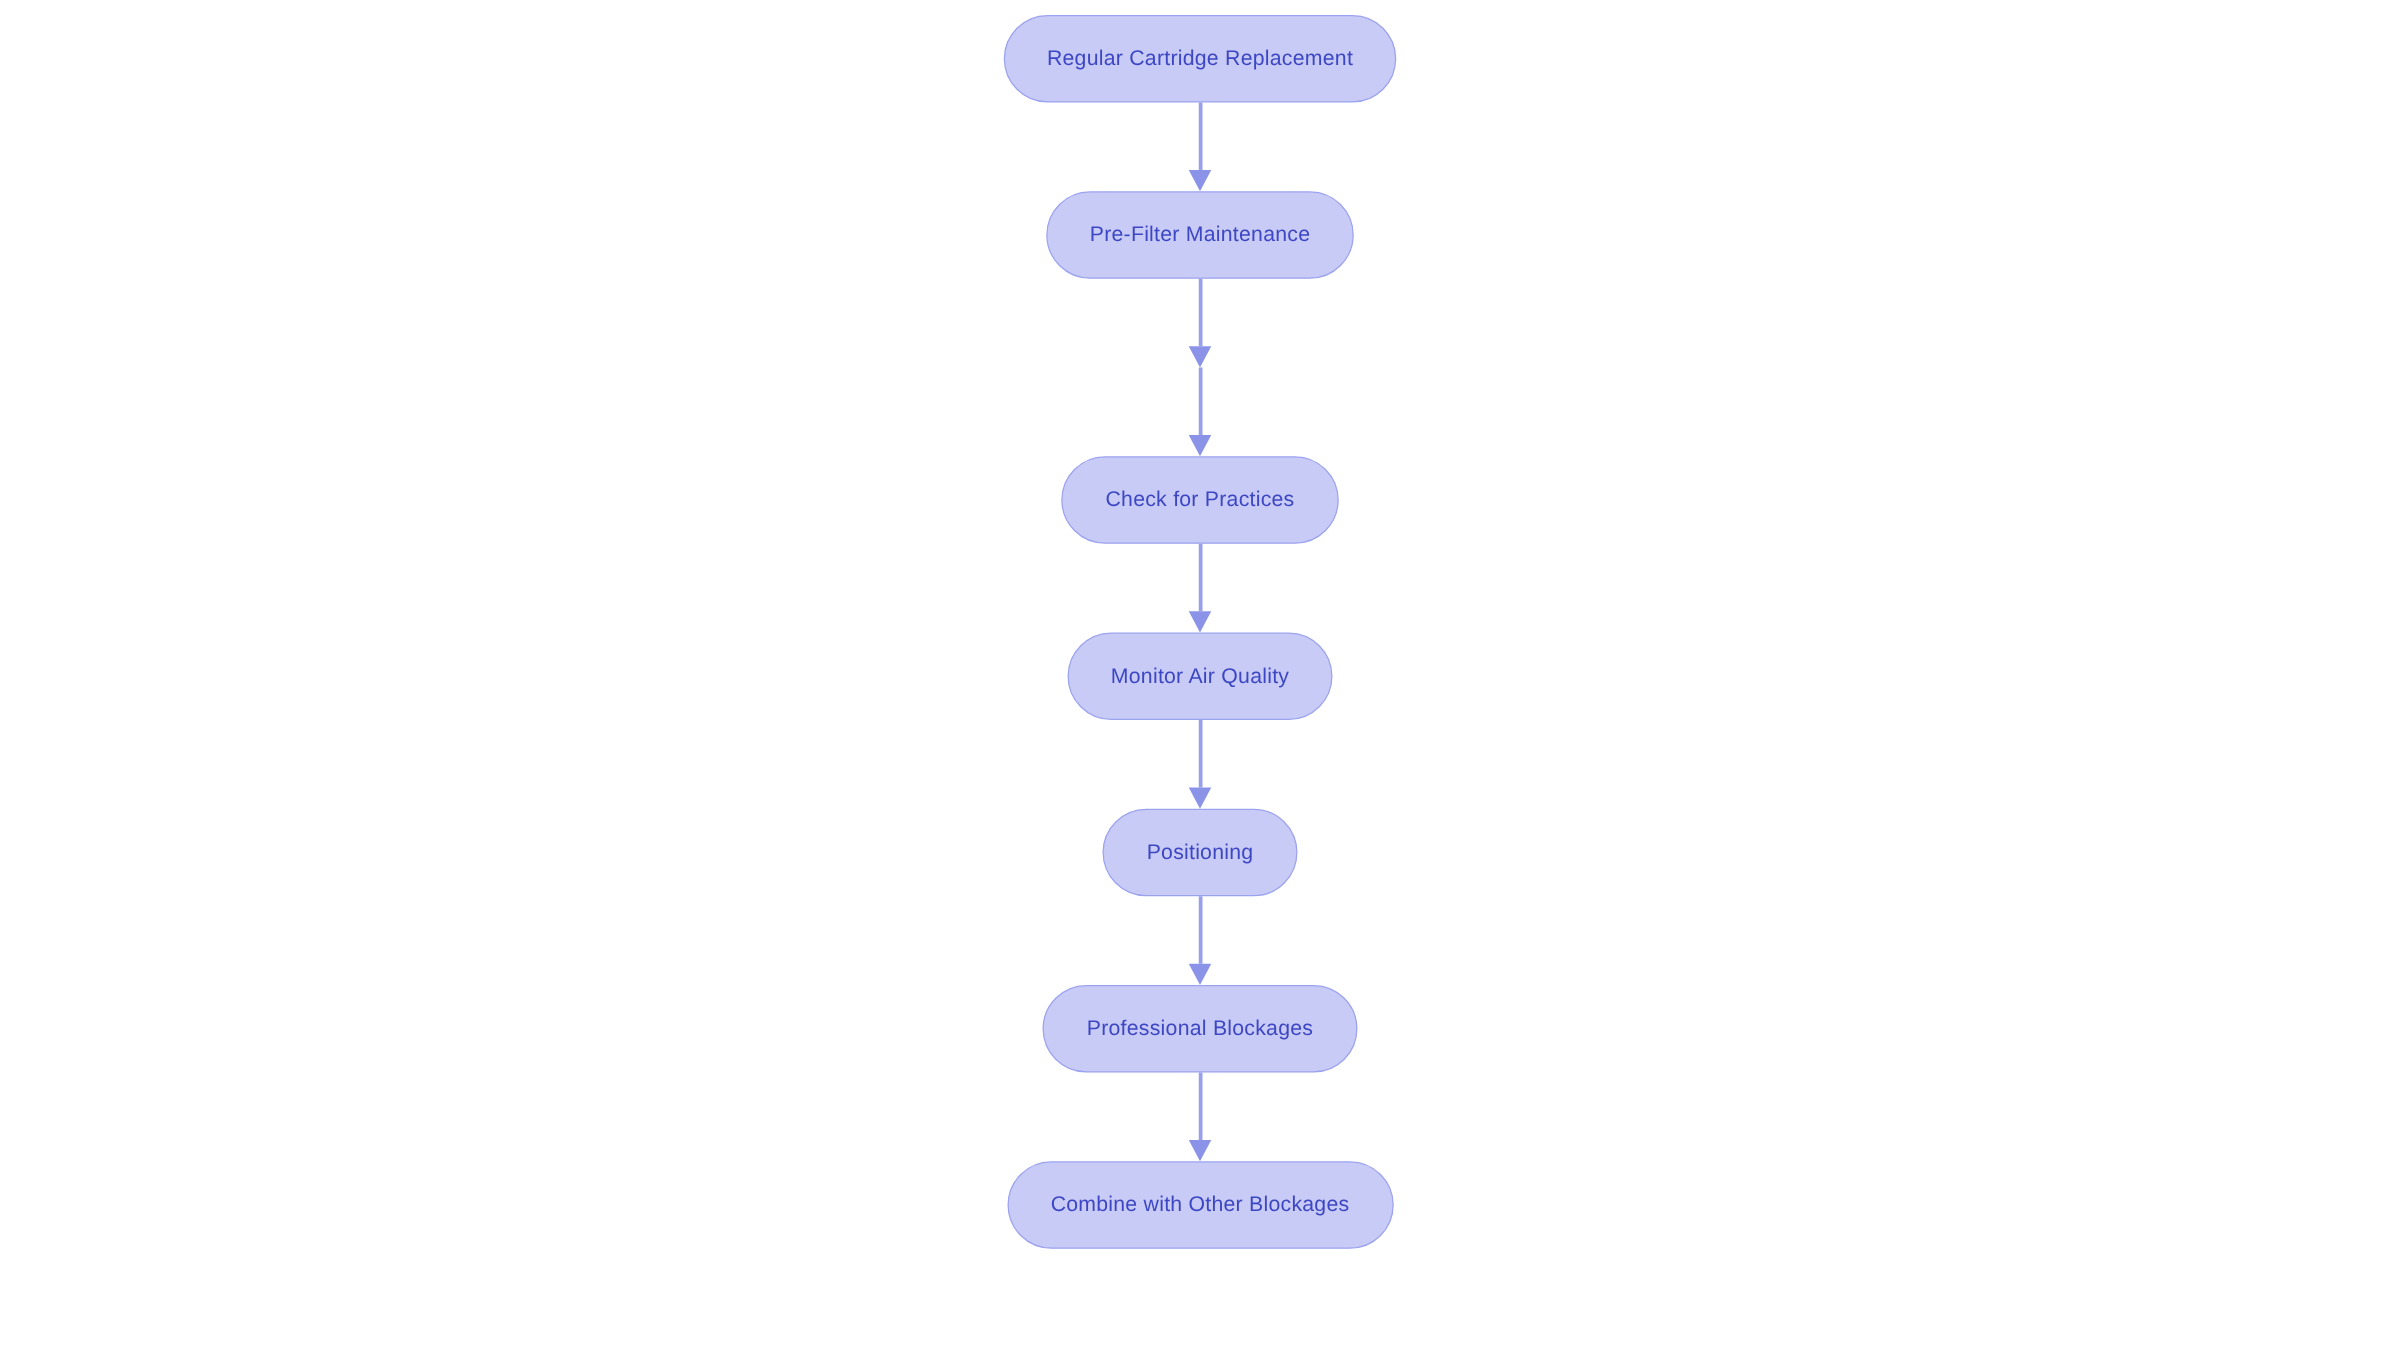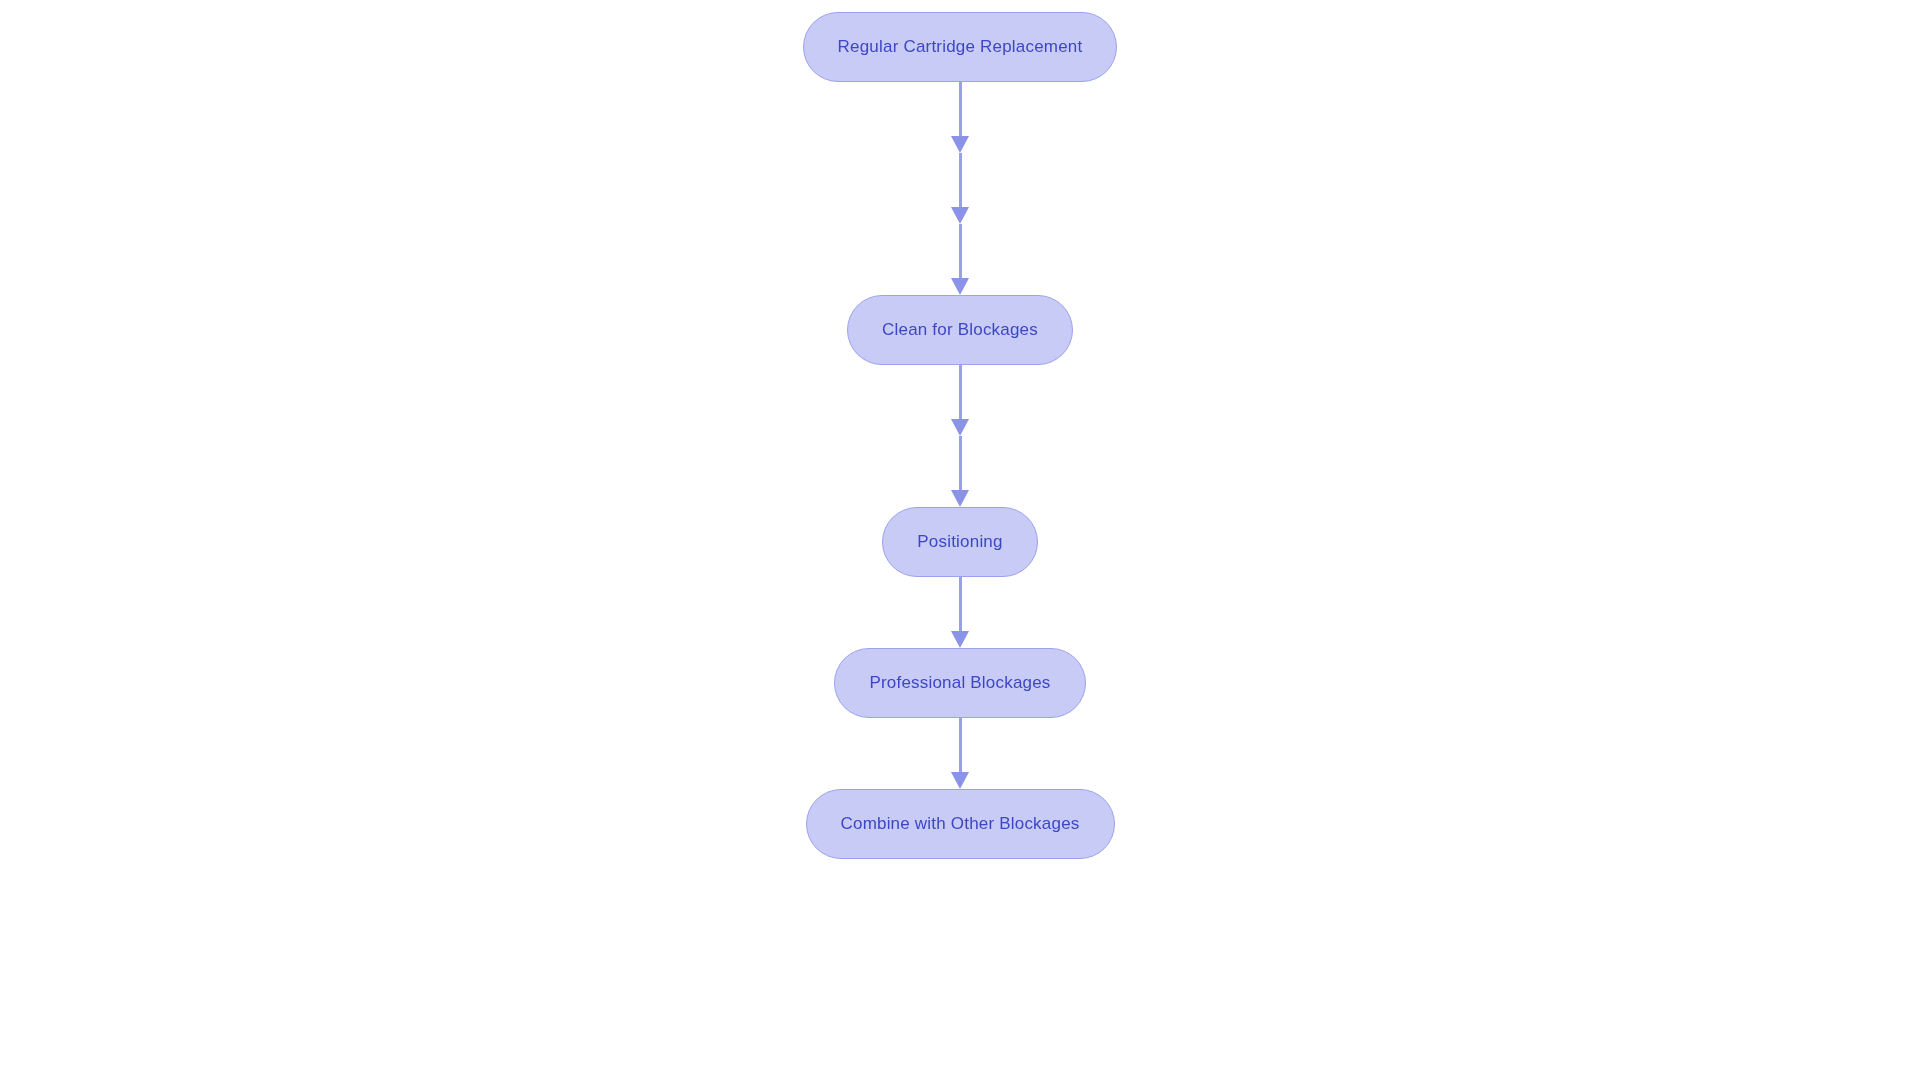--- a/index.html
+++ b/index.html
@@ -63,34 +63,40 @@
 
 <div class="canvas">
   <div class="flow" id="flow">
       <div class="node">
         <span>Regular Cartridge Replacement</span>
       </div>
       <div class="connector">
         <div class="line"></div>
         <div class="head"></div>
       </div>
+      <div class="node">
+        <span>Pre-Filter Maintenance</span>
+      </div>
       <div class="connector">
         <div class="line"></div>
         <div class="head"></div>
       </div>
       <div class="connector">
         <div class="line"></div>
         <div class="head"></div>
       </div>
       <div class="node">
-        <span>Clean for Blockages</span>
+        <span>Check for Practices</span>
       </div>
       <div class="connector">
         <div class="line"></div>
         <div class="head"></div>
+      </div>
+      <div class="node">
+        <span>Monitor Air Quality</span>
       </div>
       <div class="connector">
         <div class="line"></div>
         <div class="head"></div>
       </div>
       <div class="node">
         <span>Positioning</span>
       </div>
       <div class="connector">
         <div class="line"></div>

